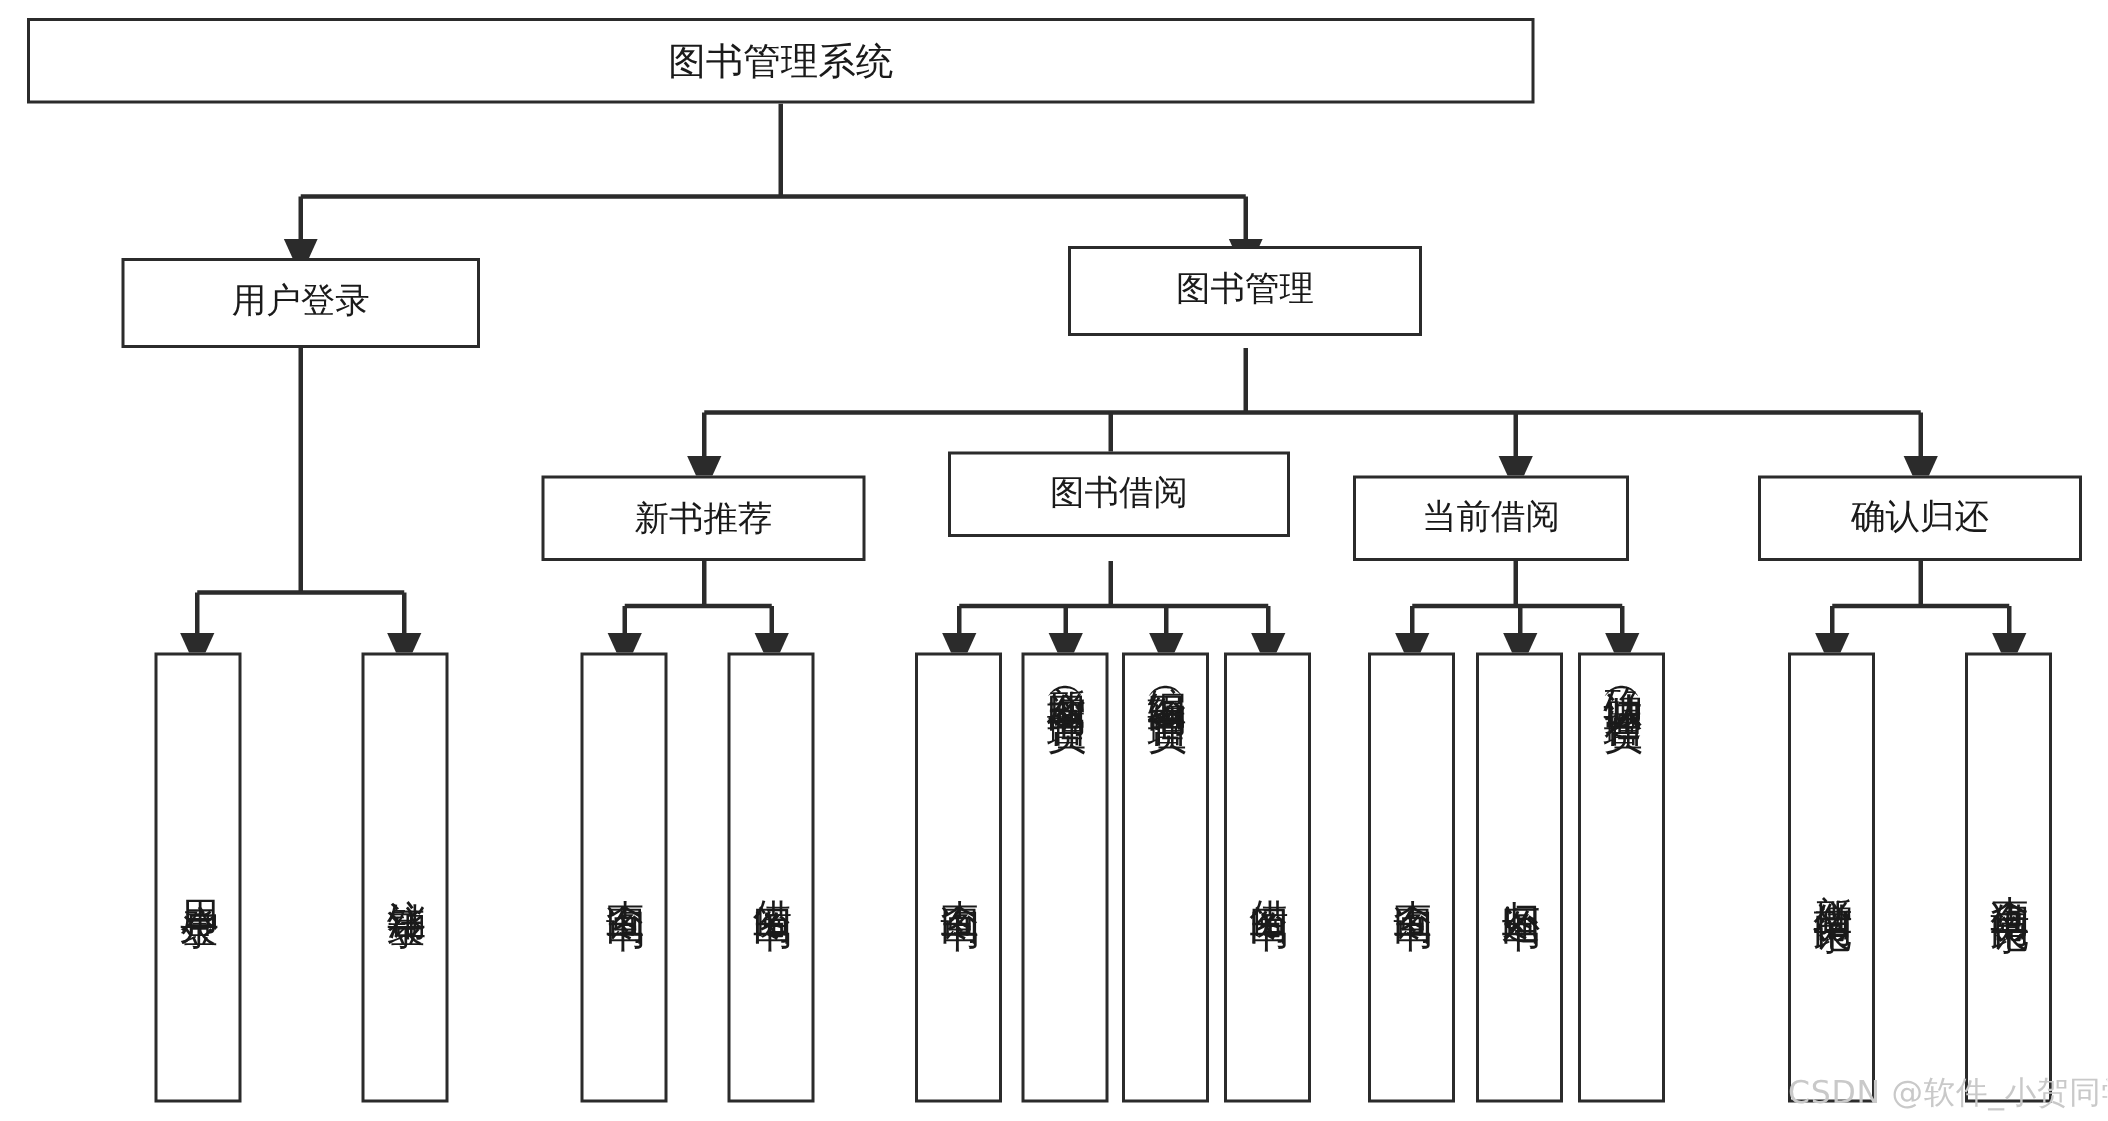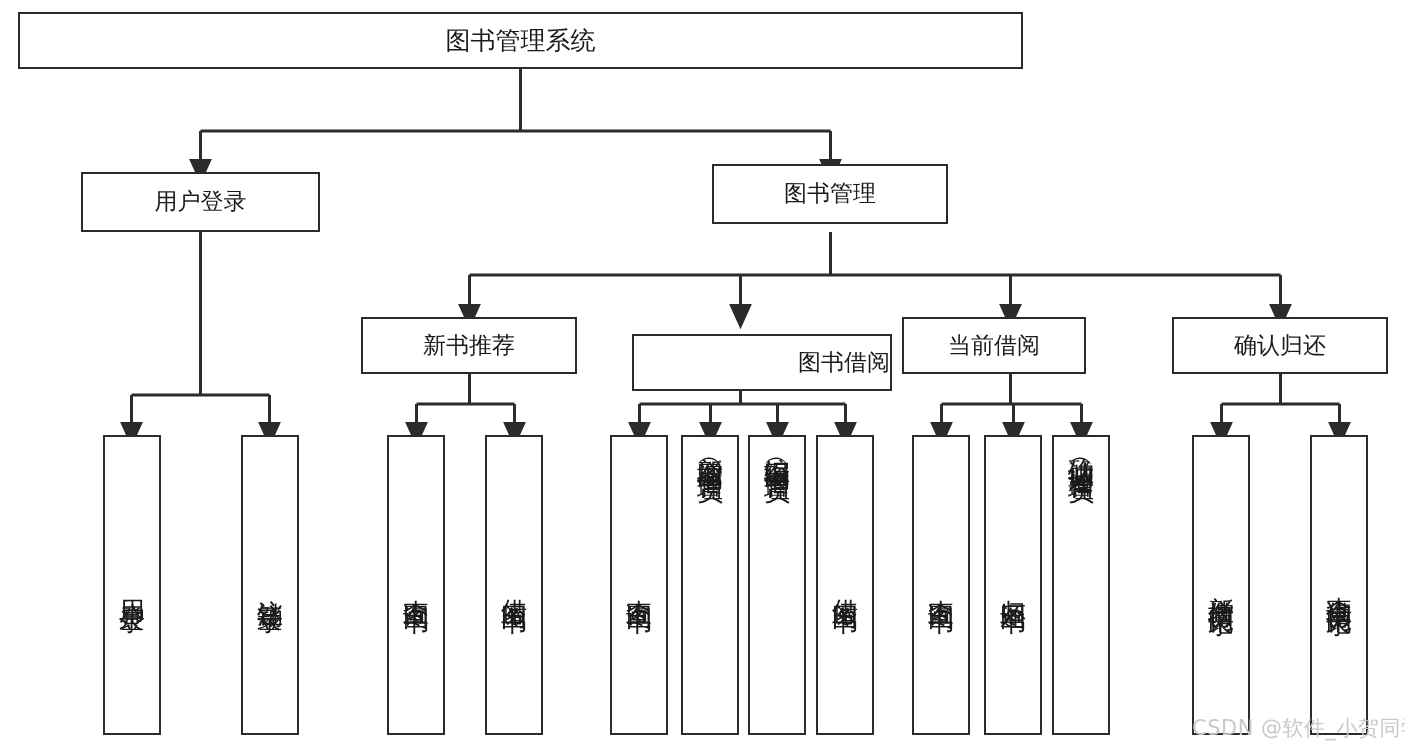--- a/index.html
+++ b/index.html
@@ -138,21 +138,21 @@
   </div>
 
   <div class="node branch" style="left:712px; top:164px; width:236px; height:60px;">
     <span class="label">图书管理</span>
   </div>
 
   <div class="node branch" style="left:361px; top:317px; width:216px; height:57px;font-family:Liberation Serif, serif;">
     <span class="label">新书推荐</span>
   </div>
 
-  <div class="node branch" style="left:632px; top:334px; width:260px; height:57px;justify-content:flex-end;">
+  <div class="node branch" style="left:632px; top:301px; width:228px; height:57px;">
     <span class="label">图书借阅</span>
   </div>
 
   <div class="node branch" style="left:902px; top:317px; width:184px; height:57px;">
     <span class="label">当前借阅</span>
   </div>
 
   <div class="node branch" style="left:1172px; top:317px; width:216px; height:57px;">
     <span class="label">确认归还</span>
   </div>

